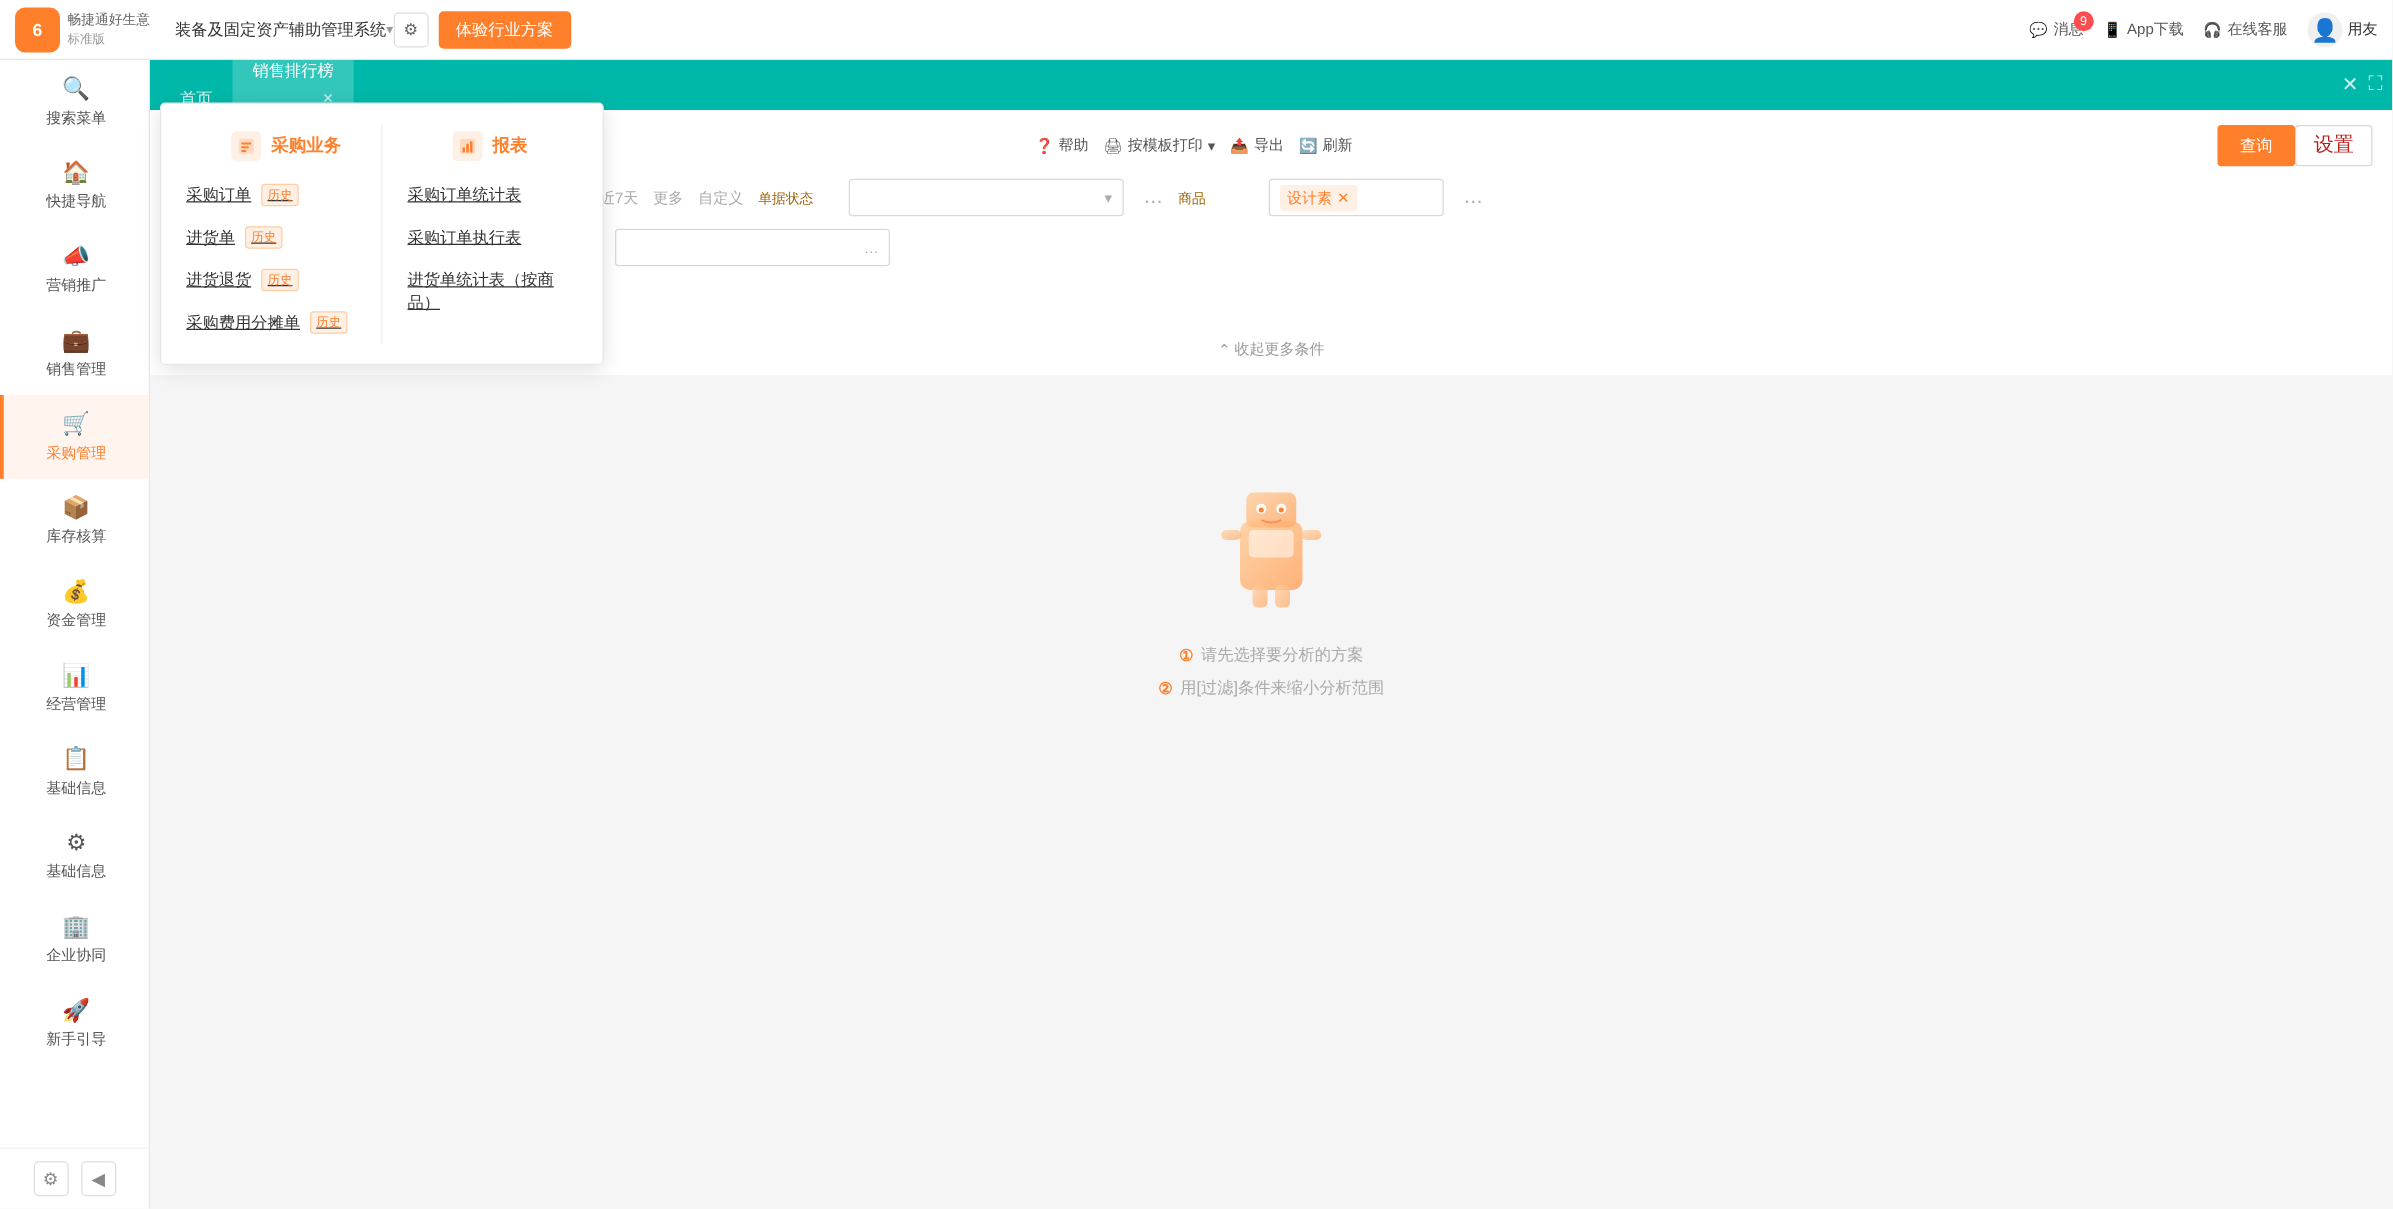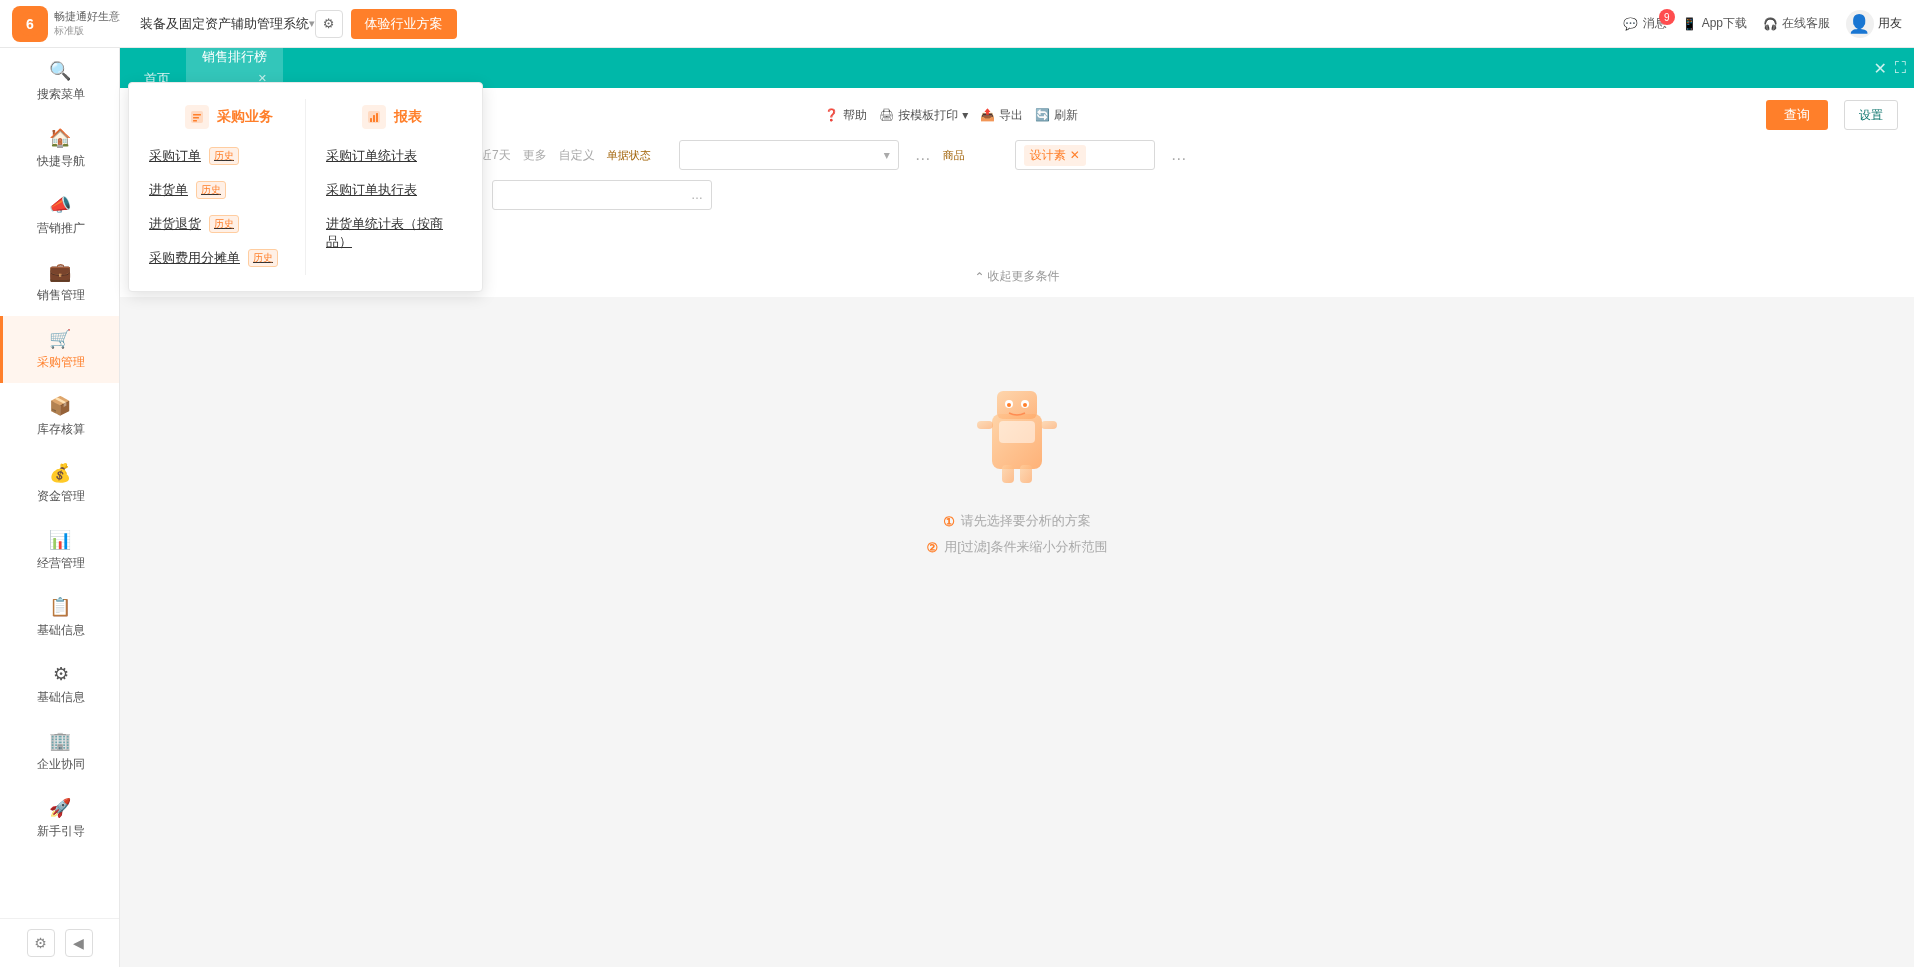--- a/index.html
+++ b/index.html
@@ -211,22 +211,22 @@
     }
     .filter-tag .close { cursor: pointer; }
     .filter-dots { color: #aaa; cursor: pointer; font-size: 16px; margin-left: 4px; }
     .collapse-link { color: #999; font-size: 12px; cursor: pointer; display: flex; align-items: center; gap: 3px; }
 
     .btn-query {
       background: #ff7f2a; color: white; border: none; border-radius: 3px;
       padding: 6px 18px; font-size: 13px; cursor: pointer;
     }
     .btn-set {
-      background: white; color: #0f766e; border: 1px solid #d9d9d9; border-radius: 3px;
-      padding: 5px 14px; font-size: 12px; cursor: pointer;
+      background: white; color: #b91c1c; border: 1px solid #d9d9d9; border-radius: 3px;
+      padding: 5px 14px; font-size: 16px; cursor: pointer;
     }
 
     .toolbar-right {
       display: flex; align-items: center; gap: 12px; margin-left: auto;
     }
     .toolbar-btn {
       display: flex; align-items: center; gap: 4px; cursor: pointer; color: #555; font-size: 12px;
     }
 
     
@@ -428,21 +428,21 @@
             </div>
             <div class="toolbar-btn">
               <span>📤</span>
               <span>导出</span>
             </div>
             <div class="toolbar-btn">
               <span>🔄</span>
               <span>刷新</span>
             </div>
           </div>
-          <div style="margin-left:auto;display:flex;gap:16px;">
+          <div style="margin-left:auto;display:flex;gap:0;">
             <button class="btn-query">查询</button>
             <button class="btn-set">设置</button>
           </div>
         </div>
 
         <div class="filter-row">
           <span class="filter-label">日期</span>
           <div class="filter-input date-range">
             <span>2024-01-01 ~ 2024-12-31</span>
             <span style="color:#aaa;margin-left:auto;">▾</span>

